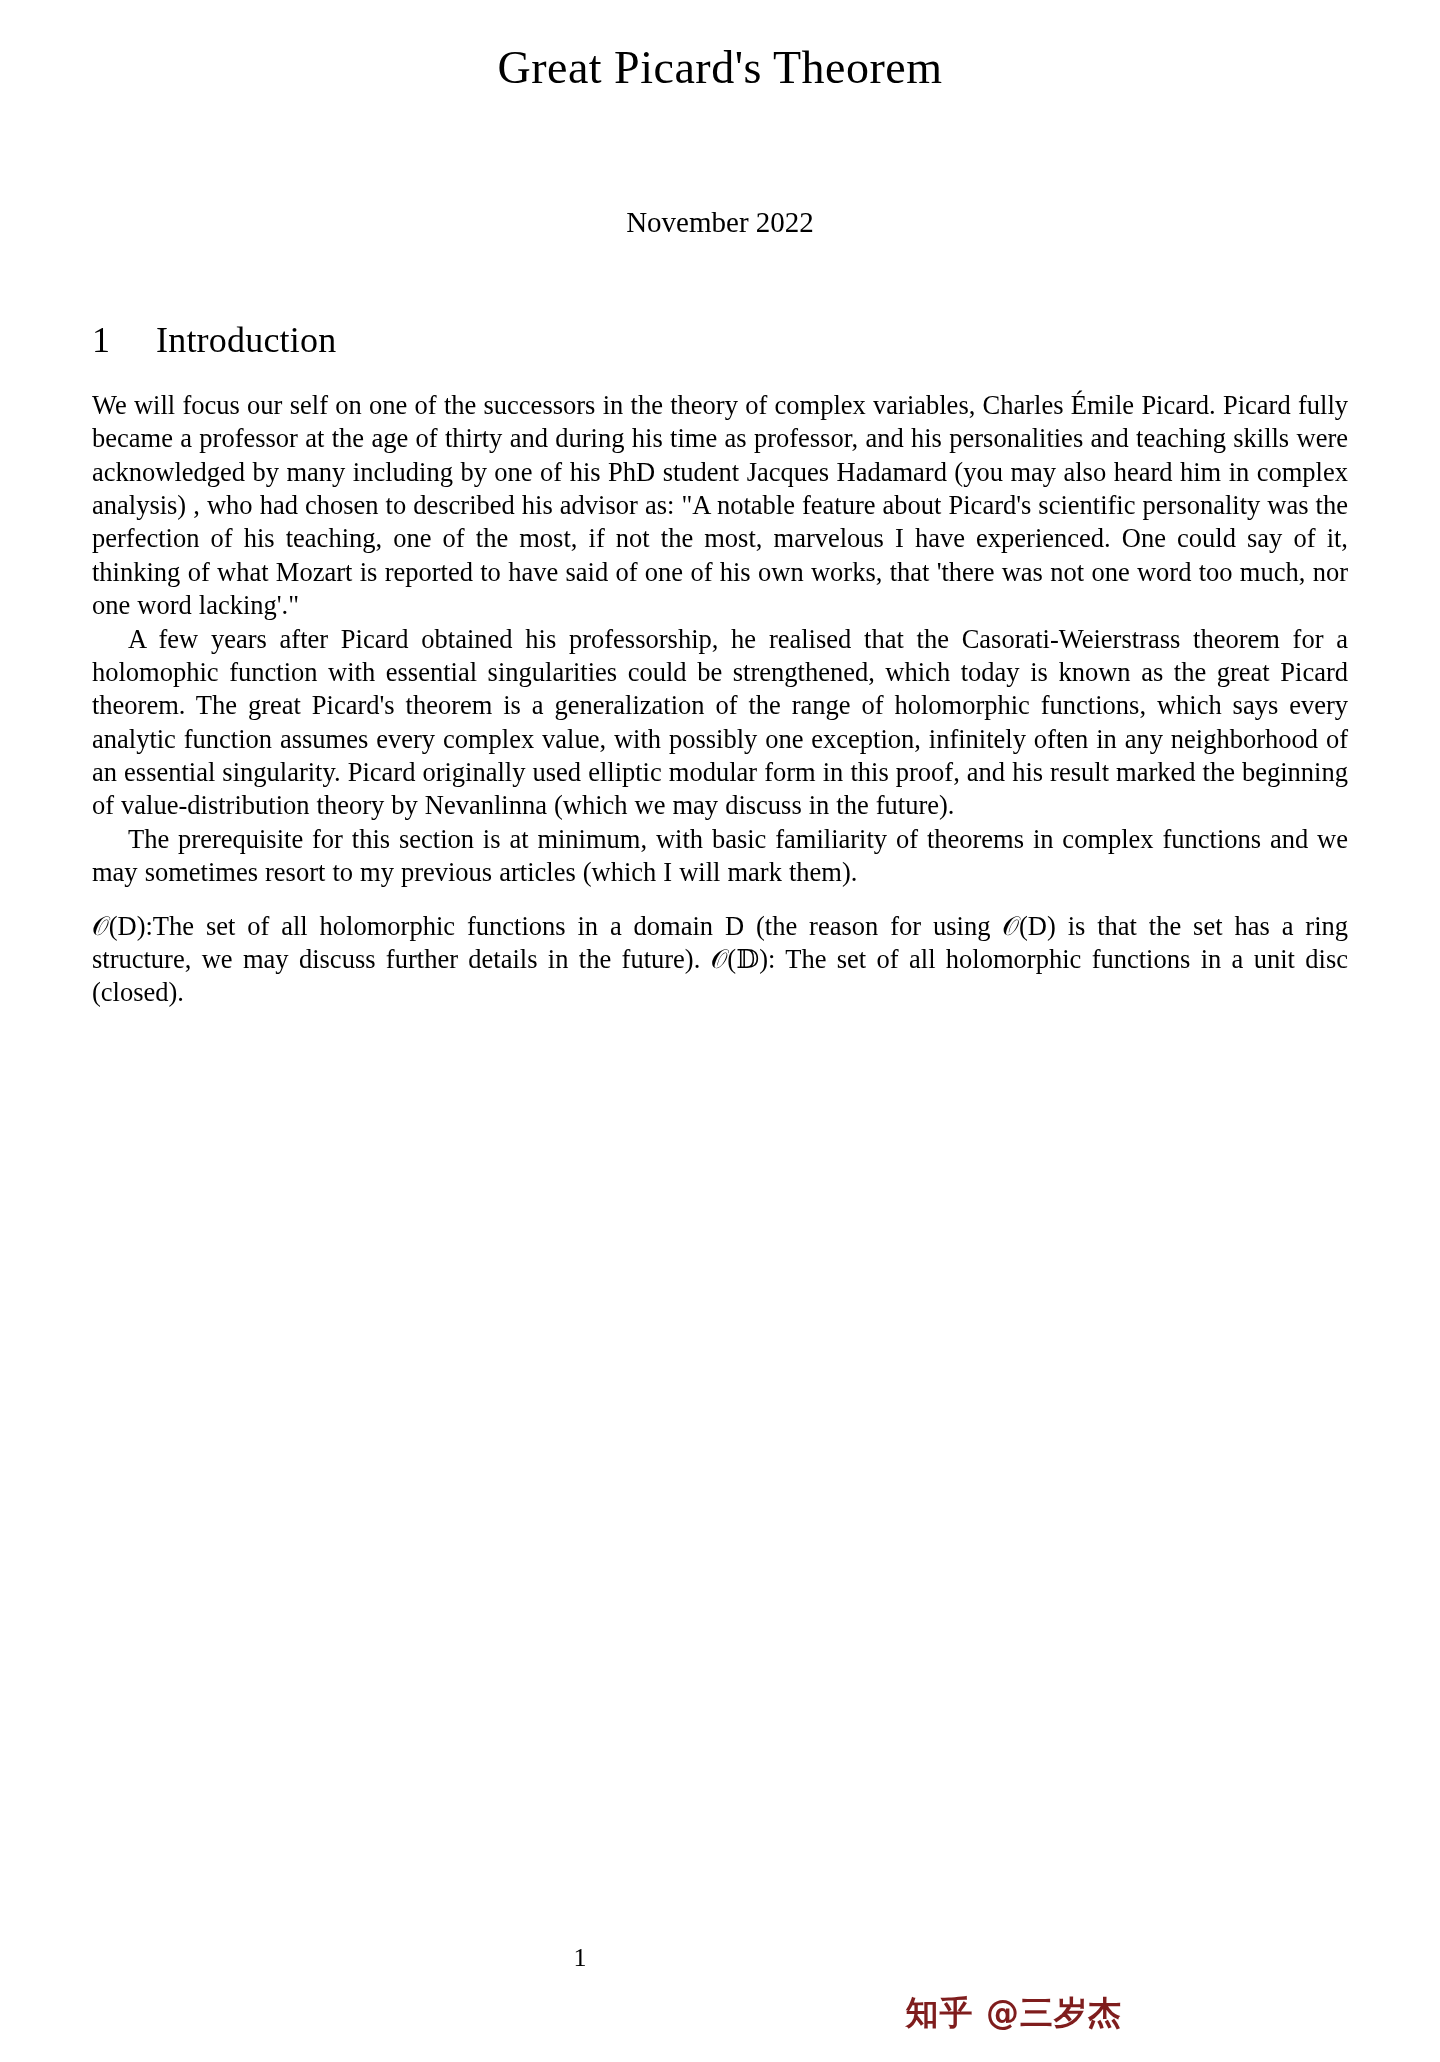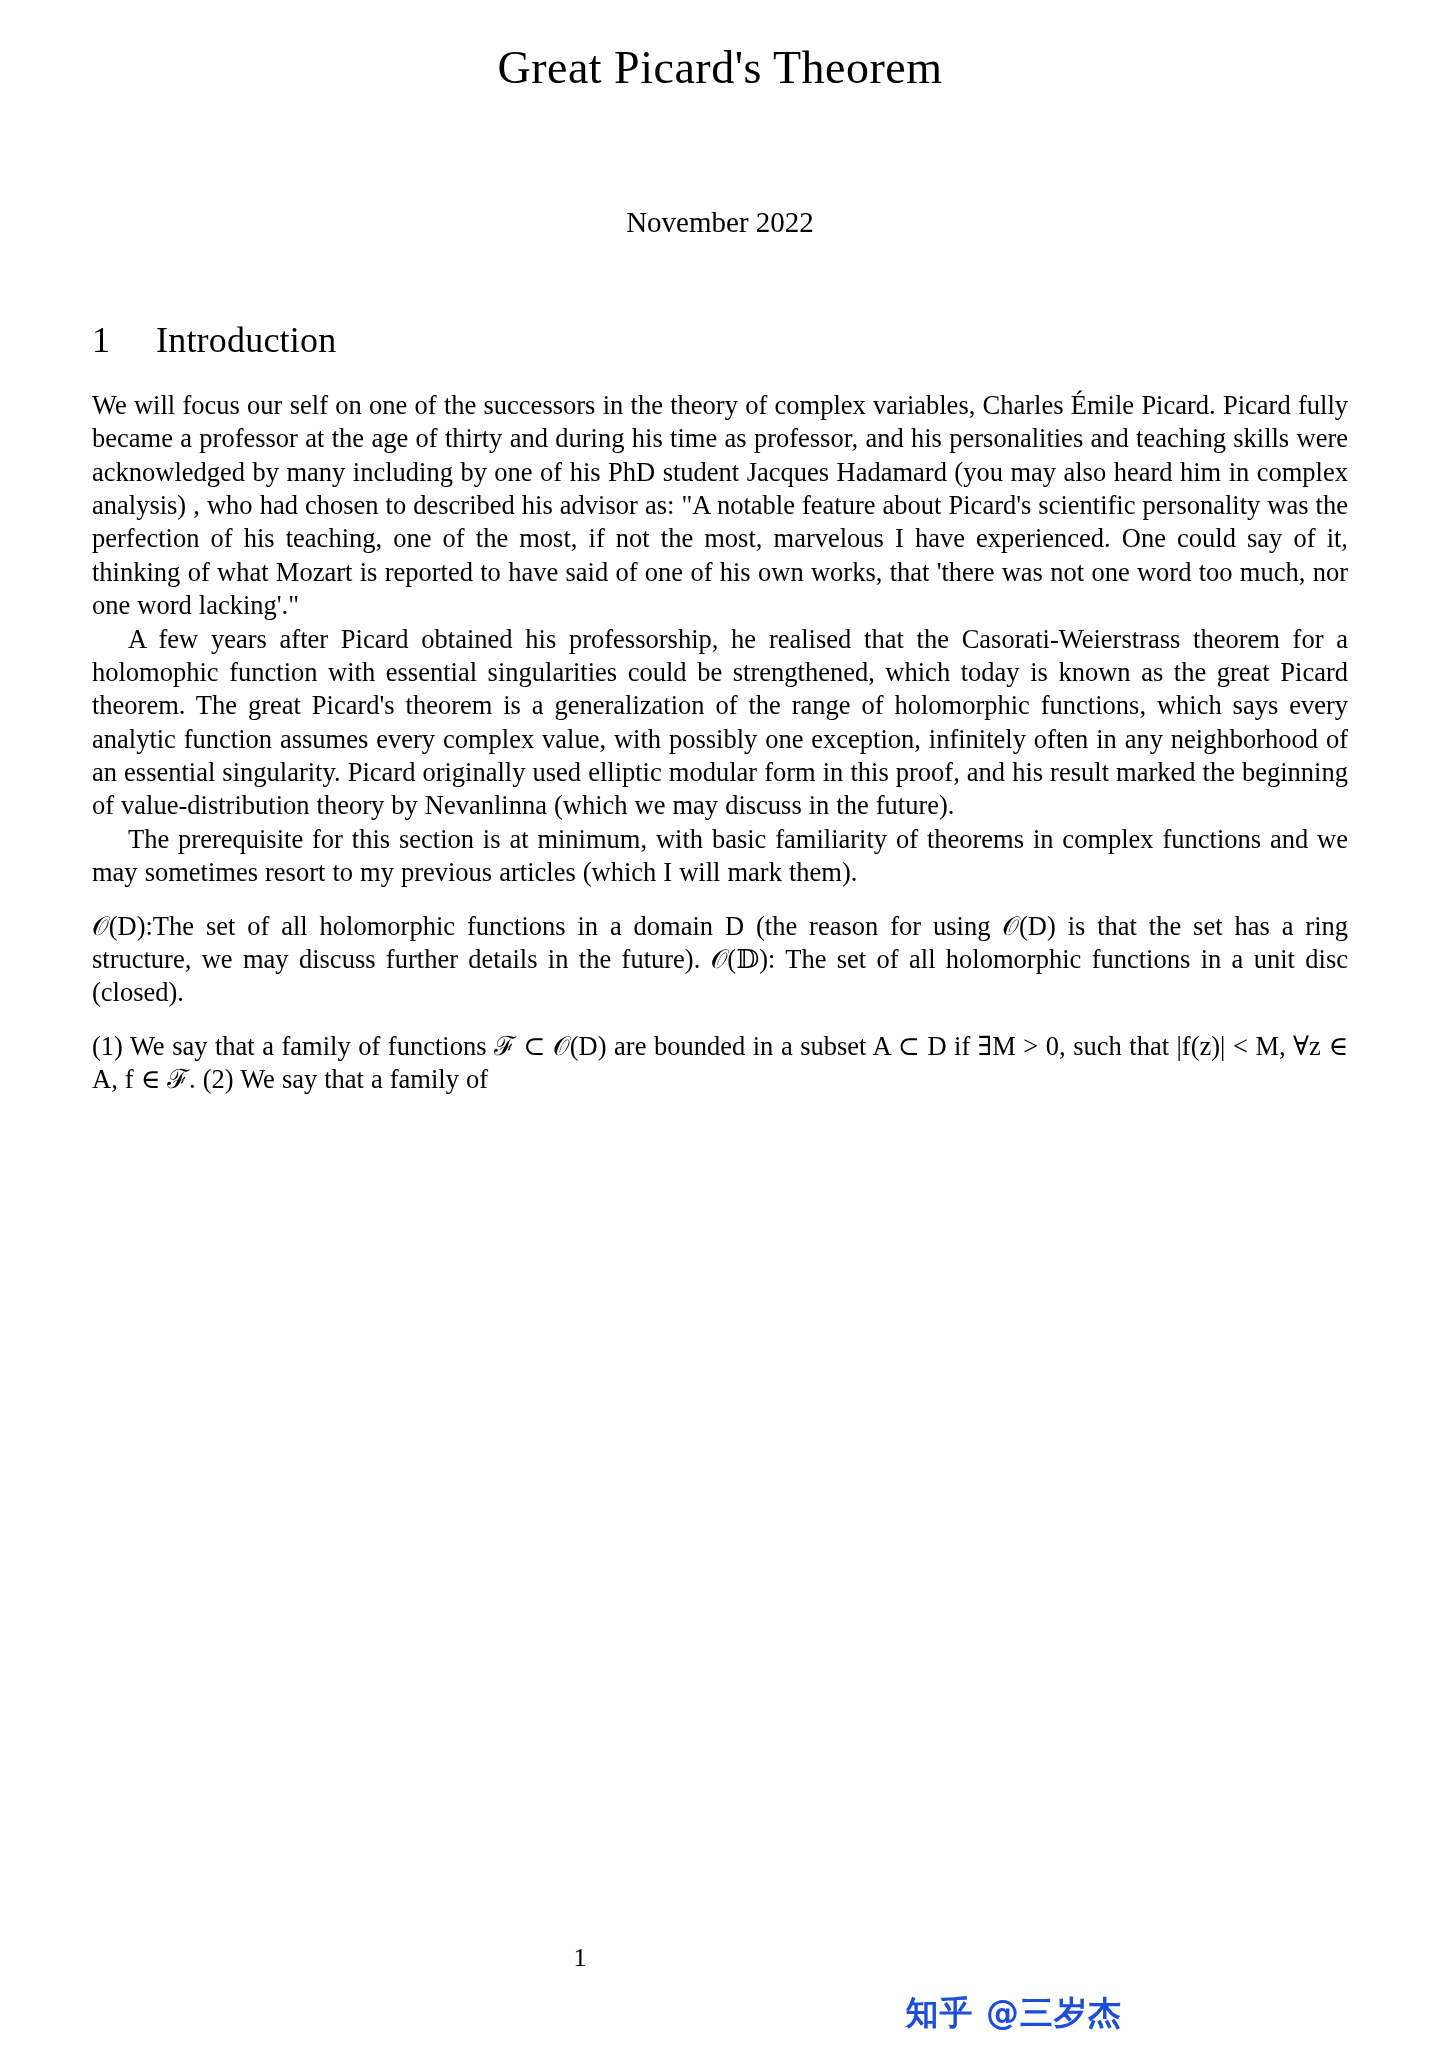--- a/index.html
+++ b/index.html
@@ -106,21 +106,21 @@
     font-size: 26px;
     line-height: 1;
   }
 
   
   .watermark {
     position: absolute;
     right: 38px;
     bottom: 26px;
     font-size: 33px;
-    color: #1d4ed8;
+    color: #7f1d1d;
     font-family: "DejaVu Sans", "Liberation Sans", sans-serif;
     font-weight: 700;
     letter-spacing: 1px;
     white-space: nowrap;
     user-select: none;
   }
 </style>
 </head>
 <body>
 
@@ -138,20 +138,19 @@
     <p class="body first">We will focus our self on one of the successors in the theory of complex variables, Charles Émile Picard. Picard fully became a professor at the age of thirty and during his time as professor, and his personalities and teaching skills were acknowledged by many including by one of his PhD student Jacques Hadamard (you may also heard him in complex analysis) , who had chosen to described his advisor as: "A notable feature about Picard's scientific personality was the perfection of his teaching, one of the most, if not the most, marvelous I have experienced. One could say of it, thinking of what Mozart is reported to have said of one of his own works, that 'there was not one word too much, nor one word lacking'."</p>
 
     <p class="body indent">A few years after Picard obtained his professorship, he realised that the Casorati-Weierstrass theorem for a holomophic function with essential singularities could be strengthened, which today is known as the great Picard theorem. The great Picard's theorem is a generalization of the range of holomorphic functions, which says every analytic function assumes every complex value, with possibly one exception, infinitely often in any neighborhood of an essential singularity. Picard originally used elliptic modular form in this proof, and his result marked the beginning of value-distribution theory by Nevanlinna (which we may discuss in the future).</p>
 
     <p class="body indent">The prerequisite for this section is at minimum, with basic familiarity of theorems in complex functions and we may sometimes resort to my previous articles (which I will mark them).</p>
 
 
     <p class="body gap">𝒪(D):The set of all holomorphic functions in a domain D (the reason for using 𝒪(D) is that the set has a ring structure, we may discuss further details in the future). 𝒪(𝔻): The set of all holomorphic functions in a unit disc (closed).</p>
 
 
-    <p class="body gap">(1) We say that a family of functions ℱ ⊂ 𝒪(D) are bounded in a subset A ⊂ D if ∃M &gt; 0, such that |f(z)| &lt; M, ∀z ∈ A, f ∈ ℱ. (2) We say that a family of</p>
 
   </div>
 
   <div class="page-number">1</div>
 
   <div class="watermark">知乎 @三岁杰</div>
 </div>
 
 </body></html>

